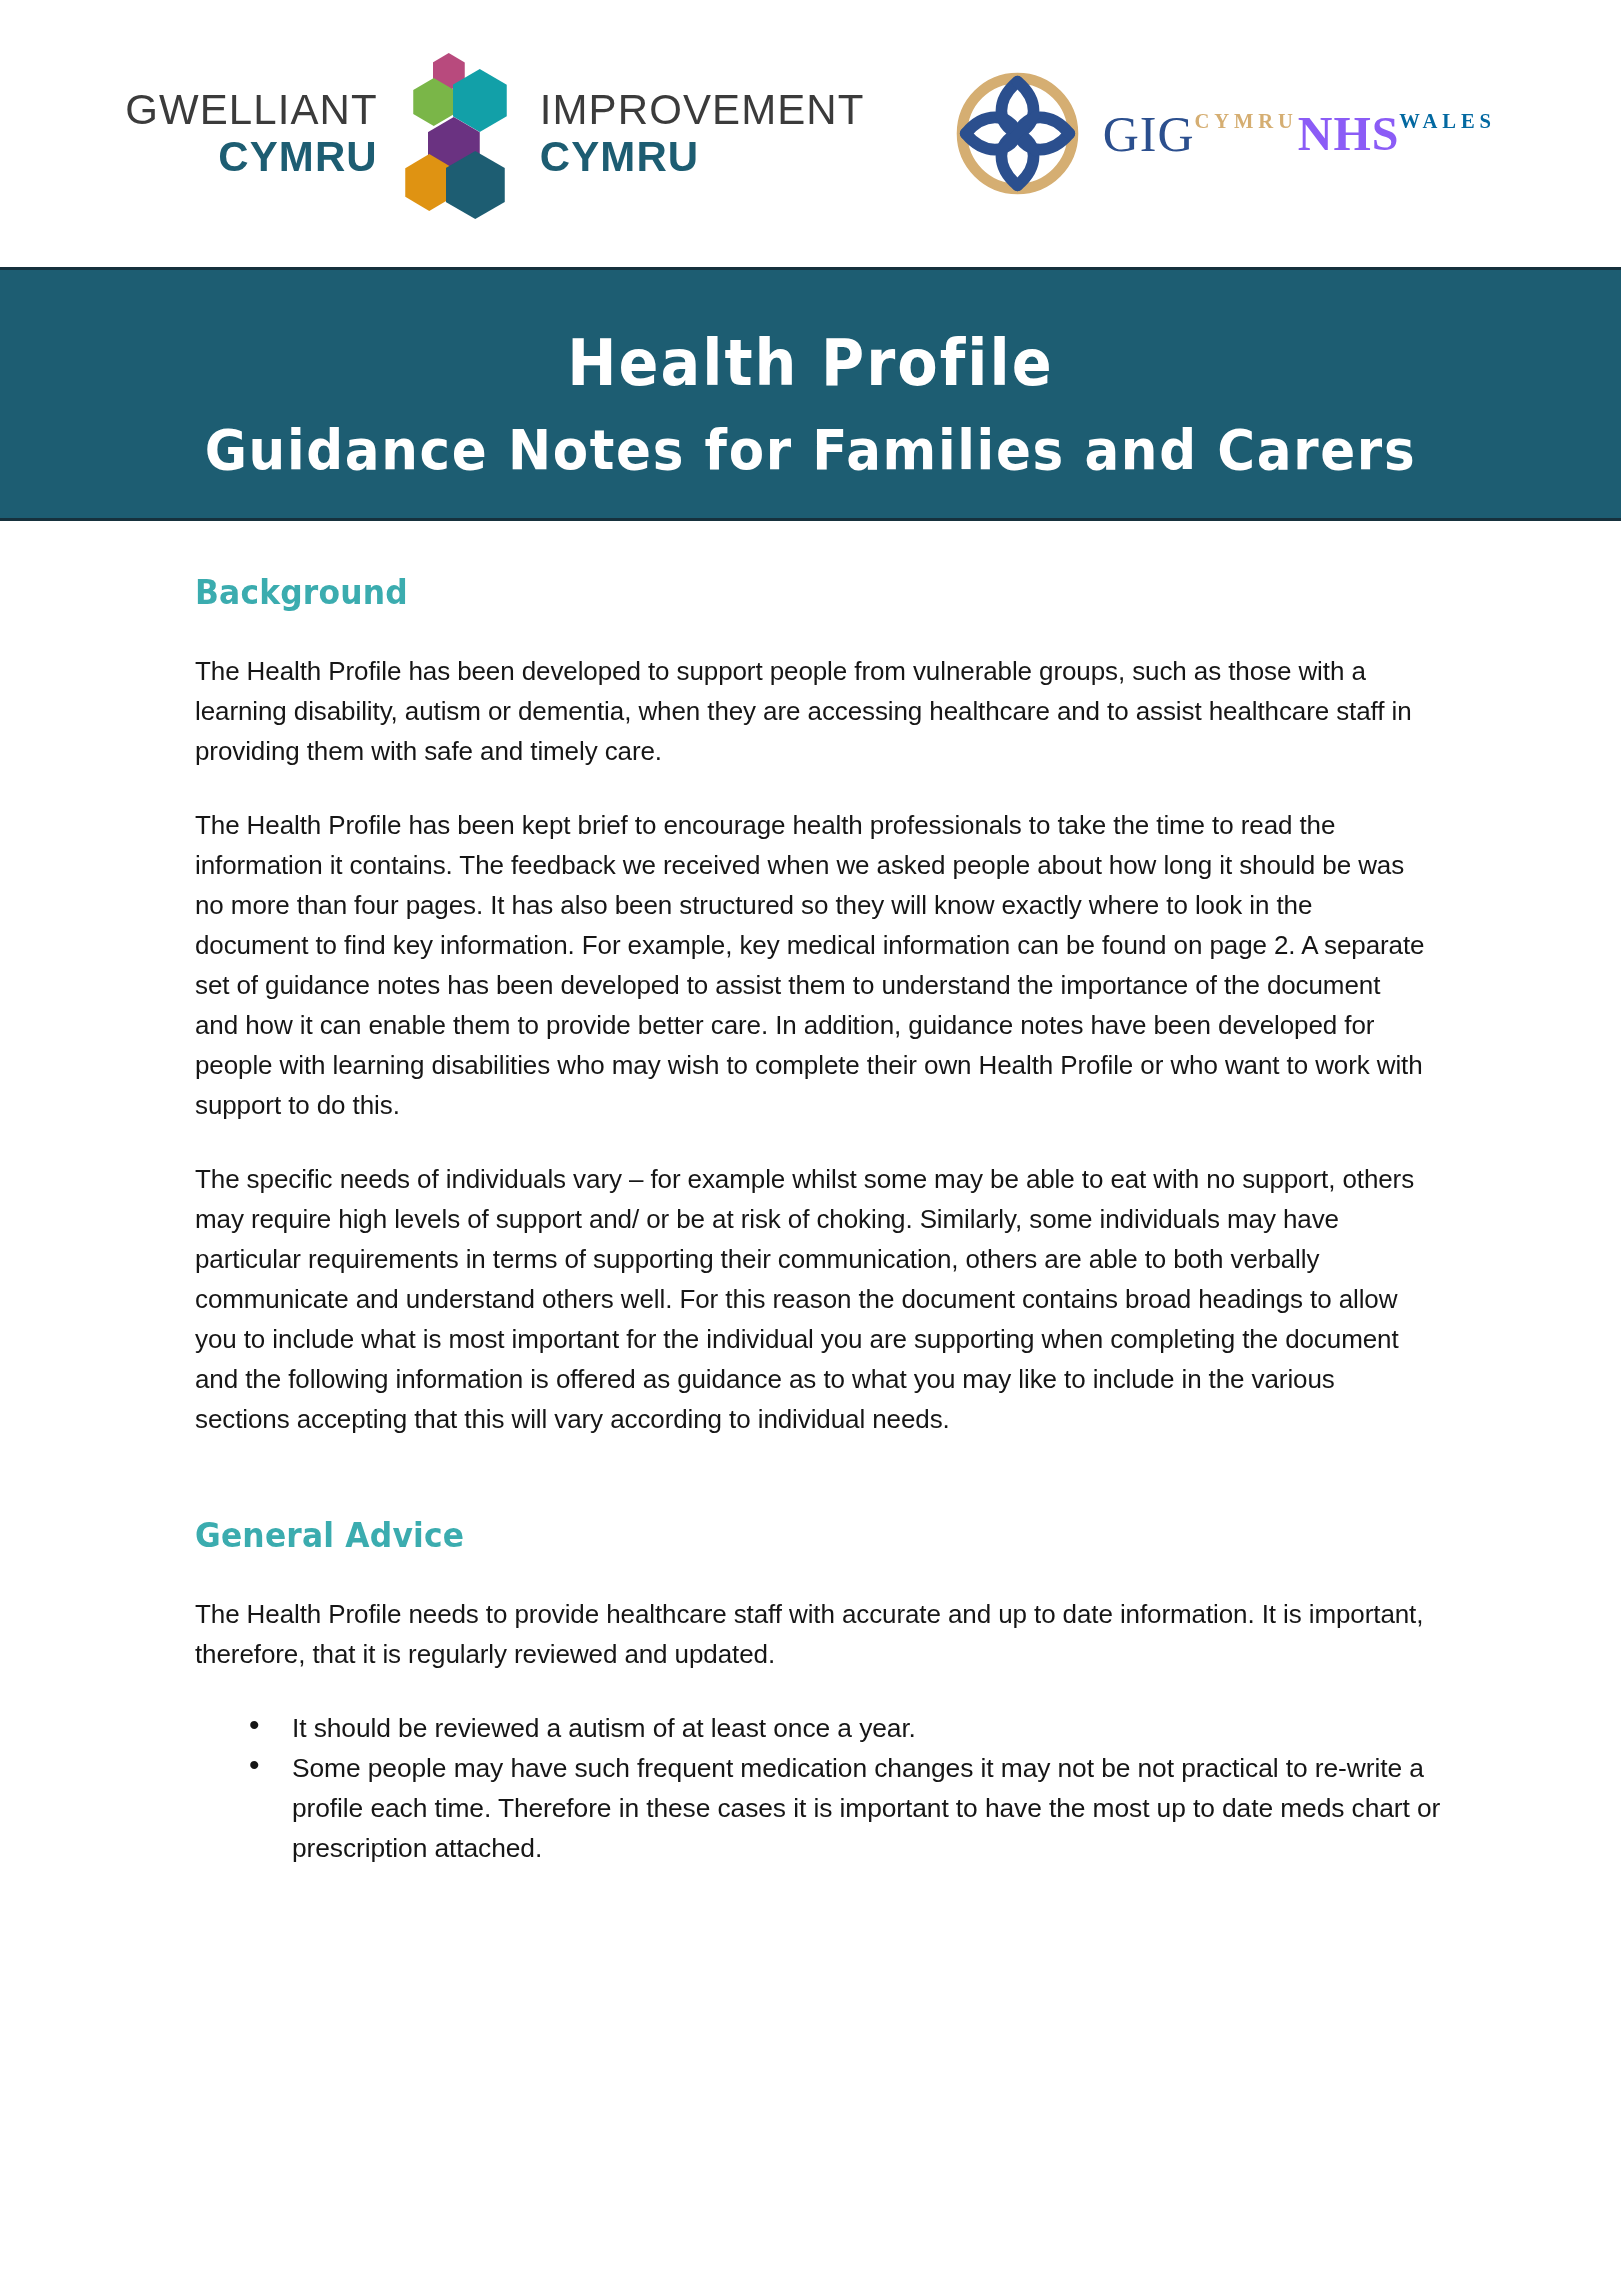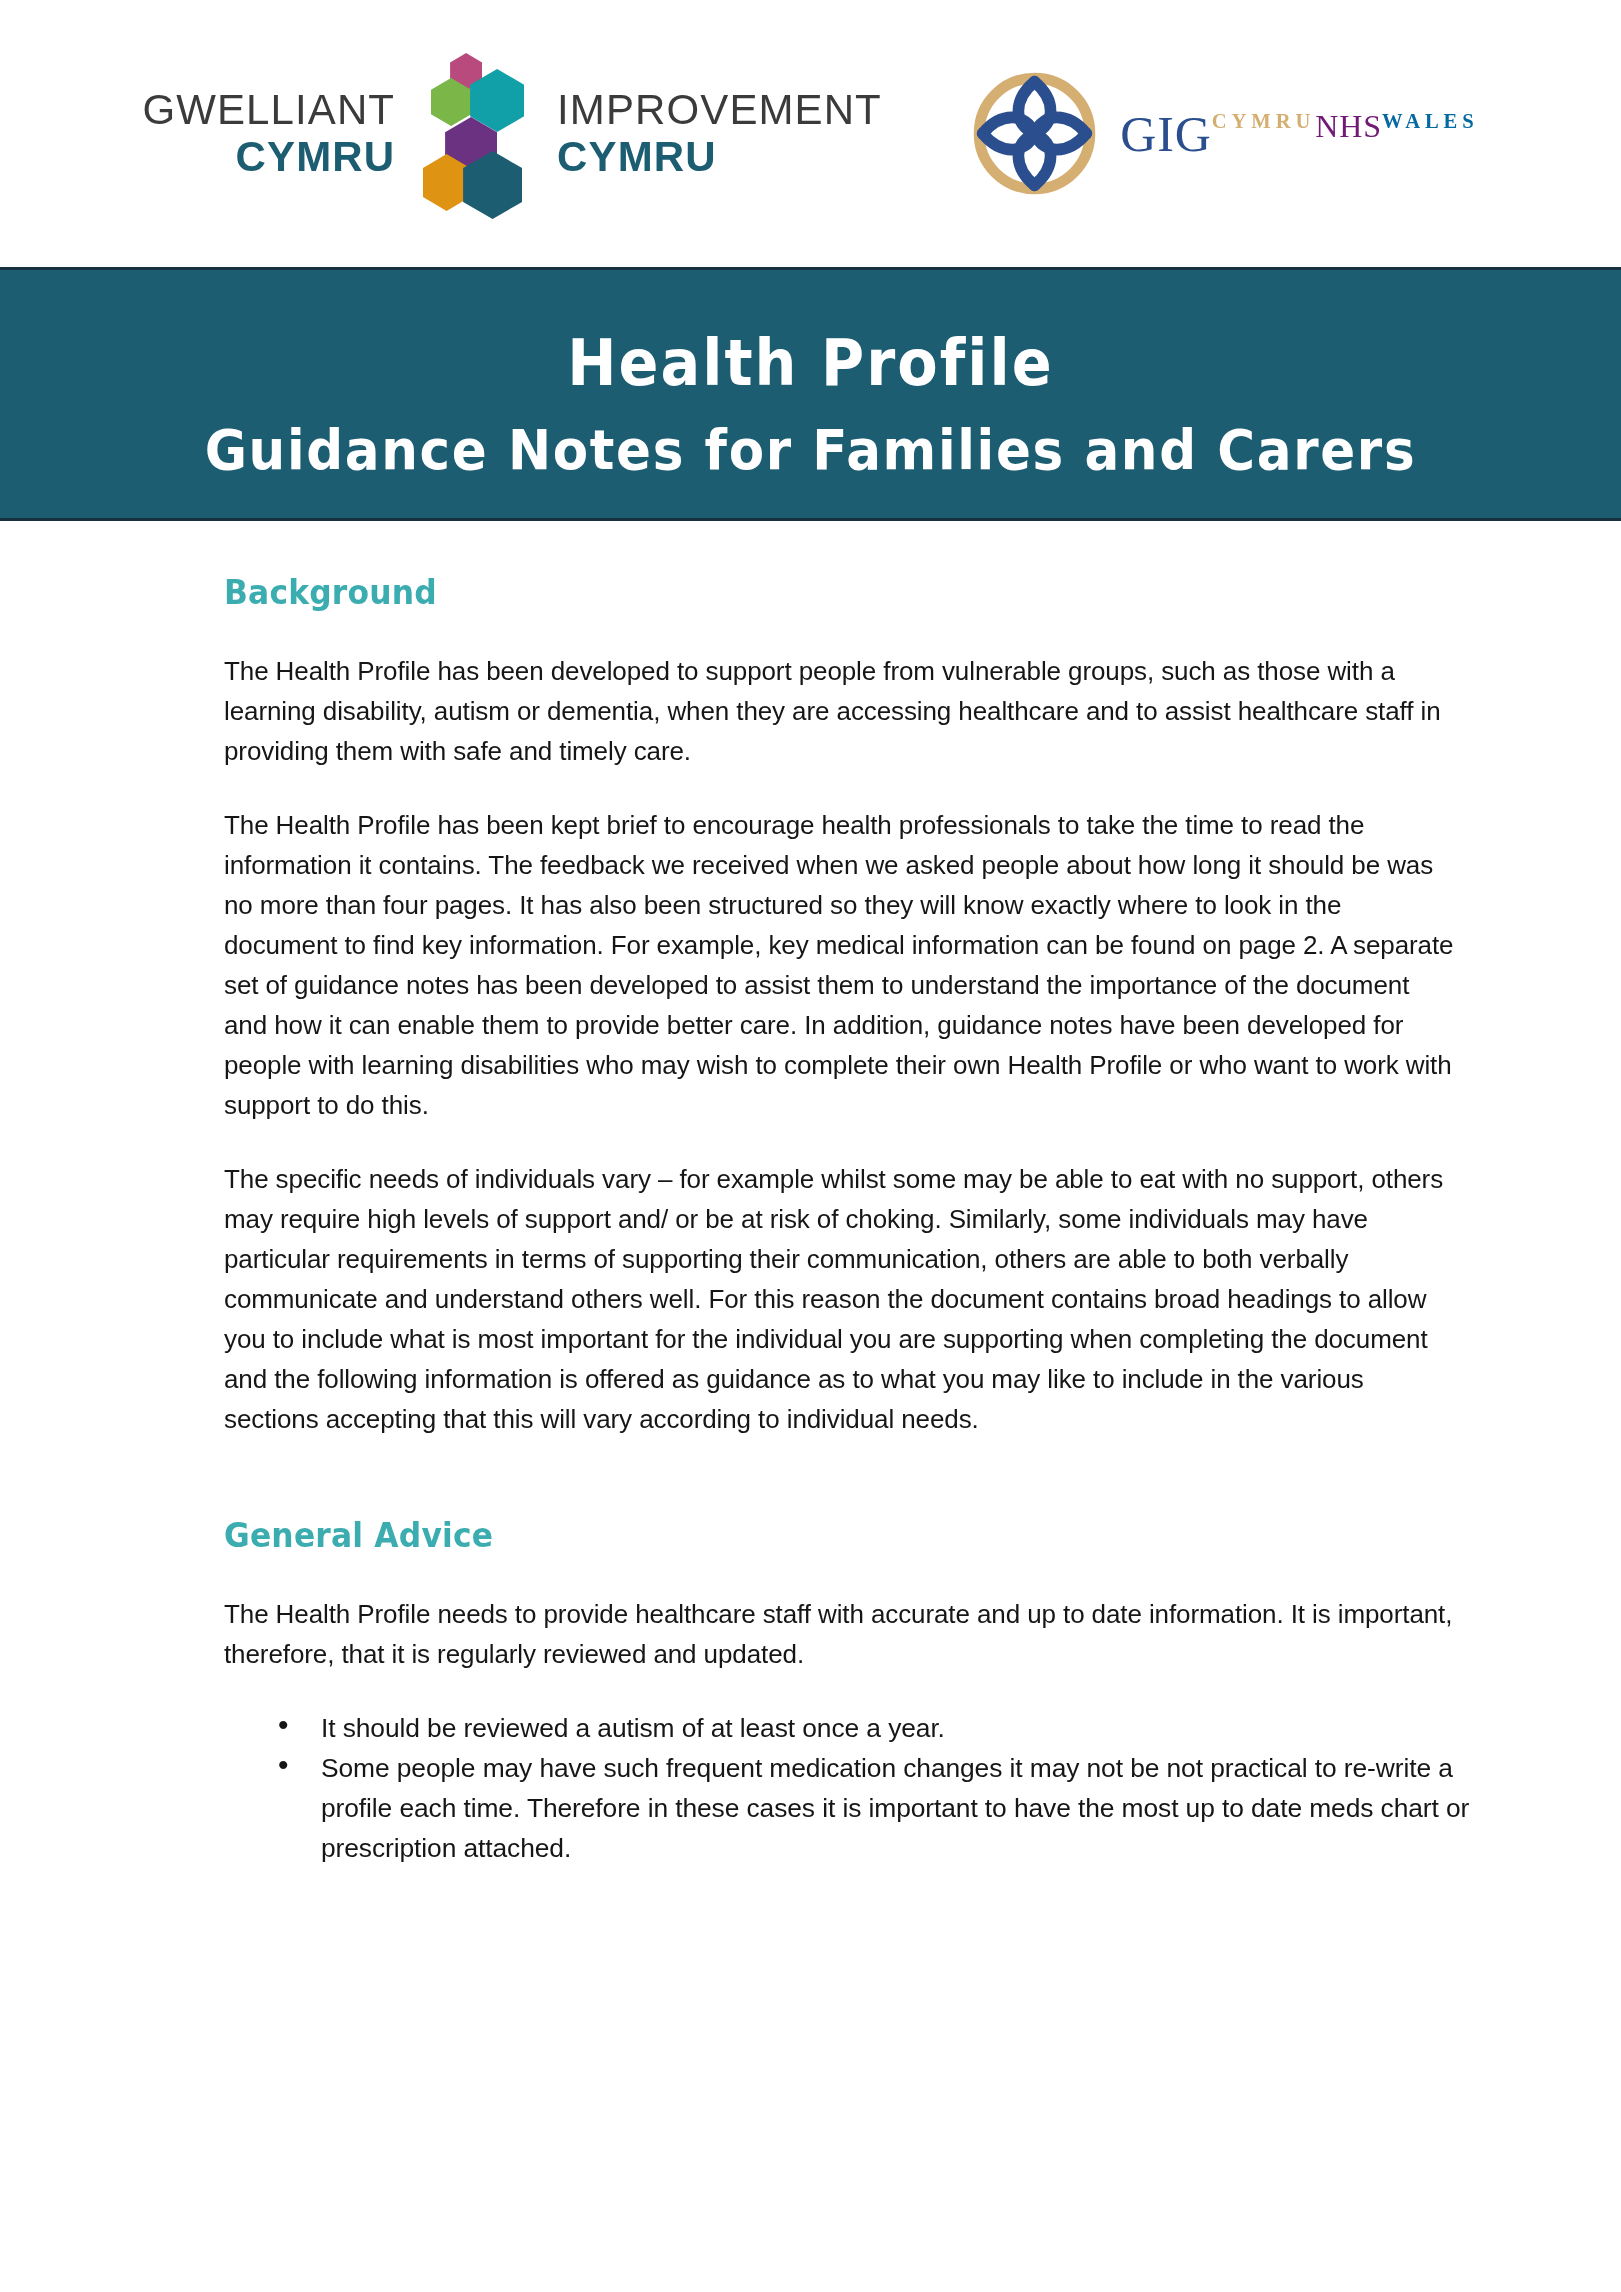--- a/index.html
+++ b/index.html
@@ -99,24 +99,24 @@
   .nhs-cymru {
     font-family: "Liberation Serif", serif;
     font-size: 20.6px;
     color: #d5ae72;
     letter-spacing: 4.9px;
     font-weight: 700;
     margin-top: 2.7px;
   }
   .nhs-nhs {
     font-family: "Liberation Serif", serif;
-    font-size: 32px;
-    color: #701a75;
+    font-size: 48px;
+    color: #8b5cf6;
     letter-spacing: 0.9px;
-    font-weight: 400;
+    font-weight: 700;
     margin-top: 1.8px;
   }
   .nhs-wales {
     font-family: "Liberation Serif", serif;
     font-size: 20.6px;
     color: #0369a1;
     letter-spacing: 4.9px;
     font-weight: 700;
     margin-top: 2.7px;
   }
@@ -156,21 +156,20 @@
     margin-top: 21.5px;
     transform: scaleX(0.92);
   }
 
   
   .content {
     position: absolute;
     left: 195px;
     top: 573px;
     width: 1254px;
-    margin-left: 29px;
   }
 
   h2.section-heading {
     color: #3bacaf;
     font-family: "DejaVu Sans", sans-serif;
     font-size: 33px;
     font-weight: 700;
     letter-spacing: 0.2px;
     margin-bottom: 39px;
     transform: scaleX(0.95);

